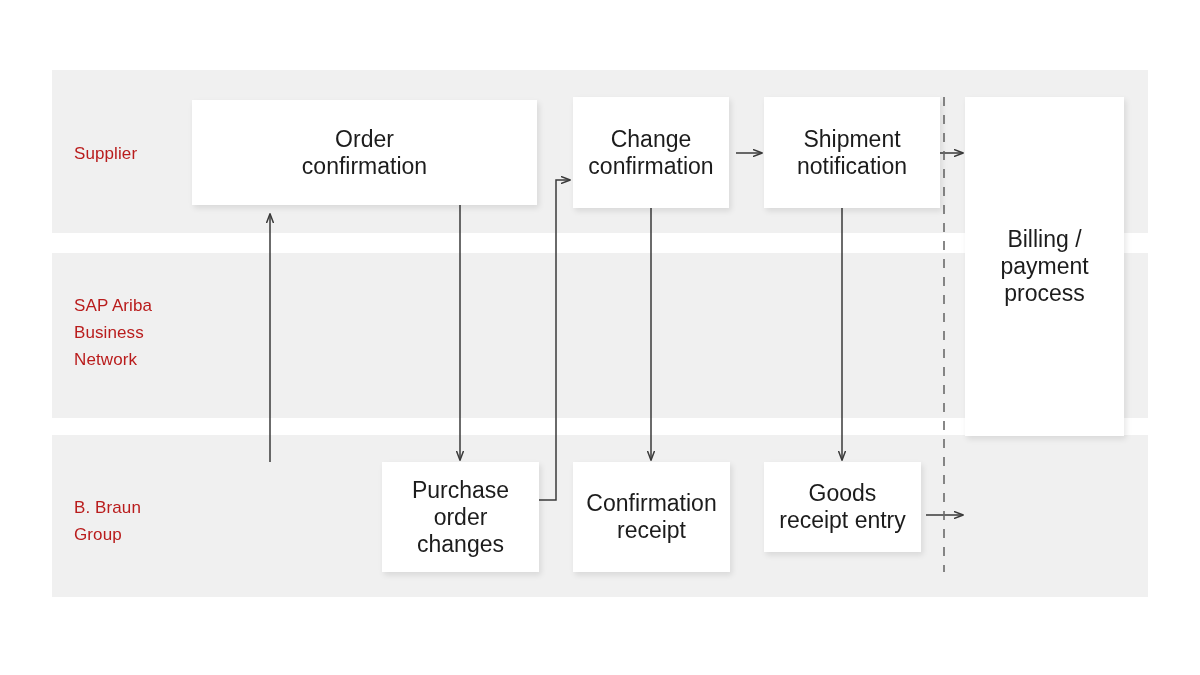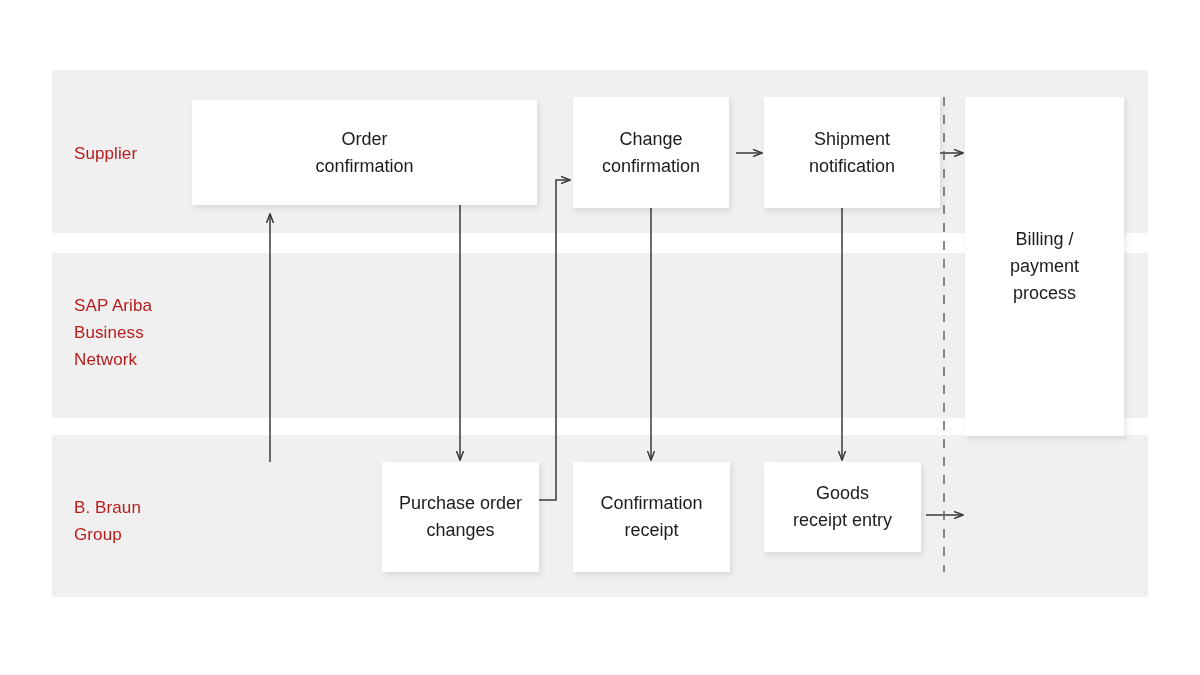--- a/index.html
+++ b/index.html
@@ -50,21 +50,21 @@
 
   
   .node {
     position: absolute;
     background: #ffffff;
     box-shadow: 2px 3px 6px rgba(0,0,0,0.10);
     display: flex;
     align-items: center;
     justify-content: center;
     text-align: center;
-    font-size: 18px;
+    font-size: 23px;
     line-height: 27px;
     color: #1c1c1c;
     white-space: pre-line;
     box-sizing: border-box;
     padding: 0 8px;
   }
 
   .node-order-confirmation   { left: 192px; top: 100px;  width: 345px; height: 105px; }
   .node-change-confirmation  { left: 573px; top: 97px;   width: 156px; height: 111px; }
   .node-shipment-notification{ left: 764px; top: 97px;   width: 176px; height: 111px; }

